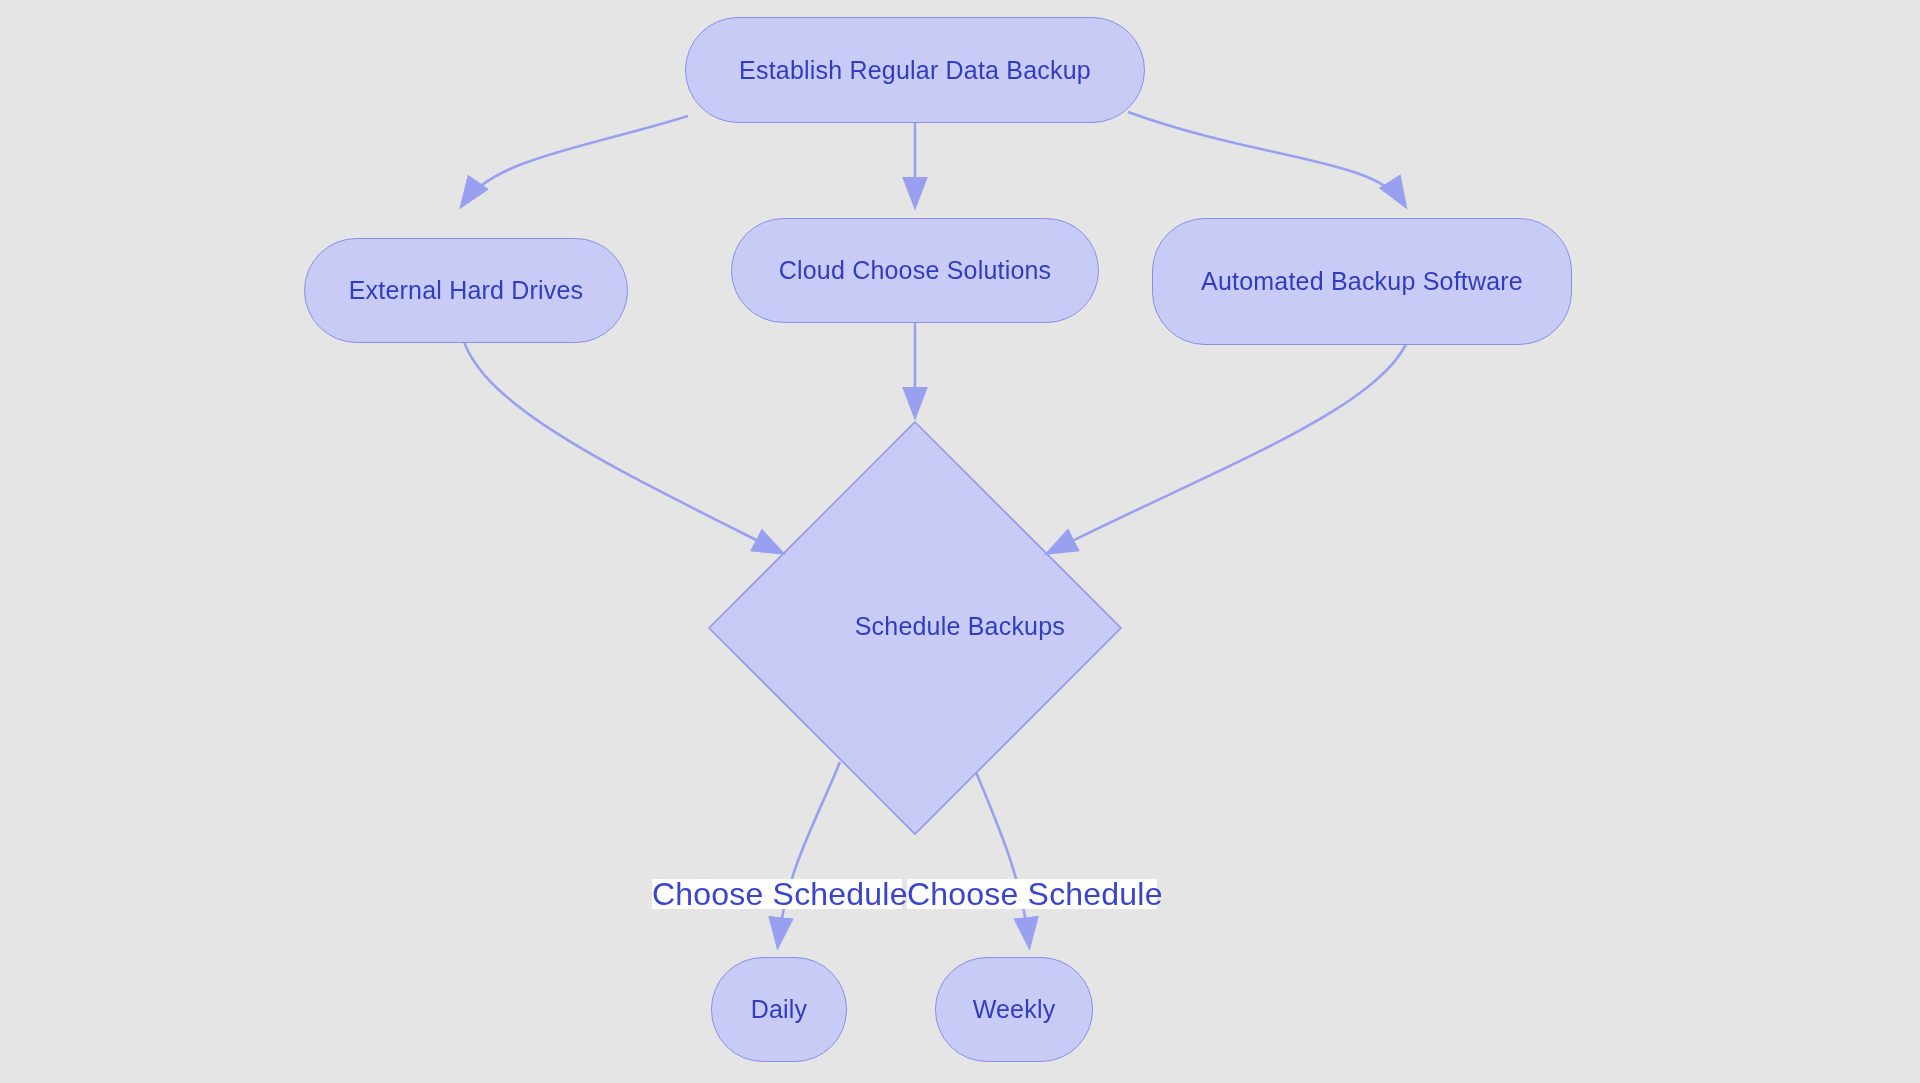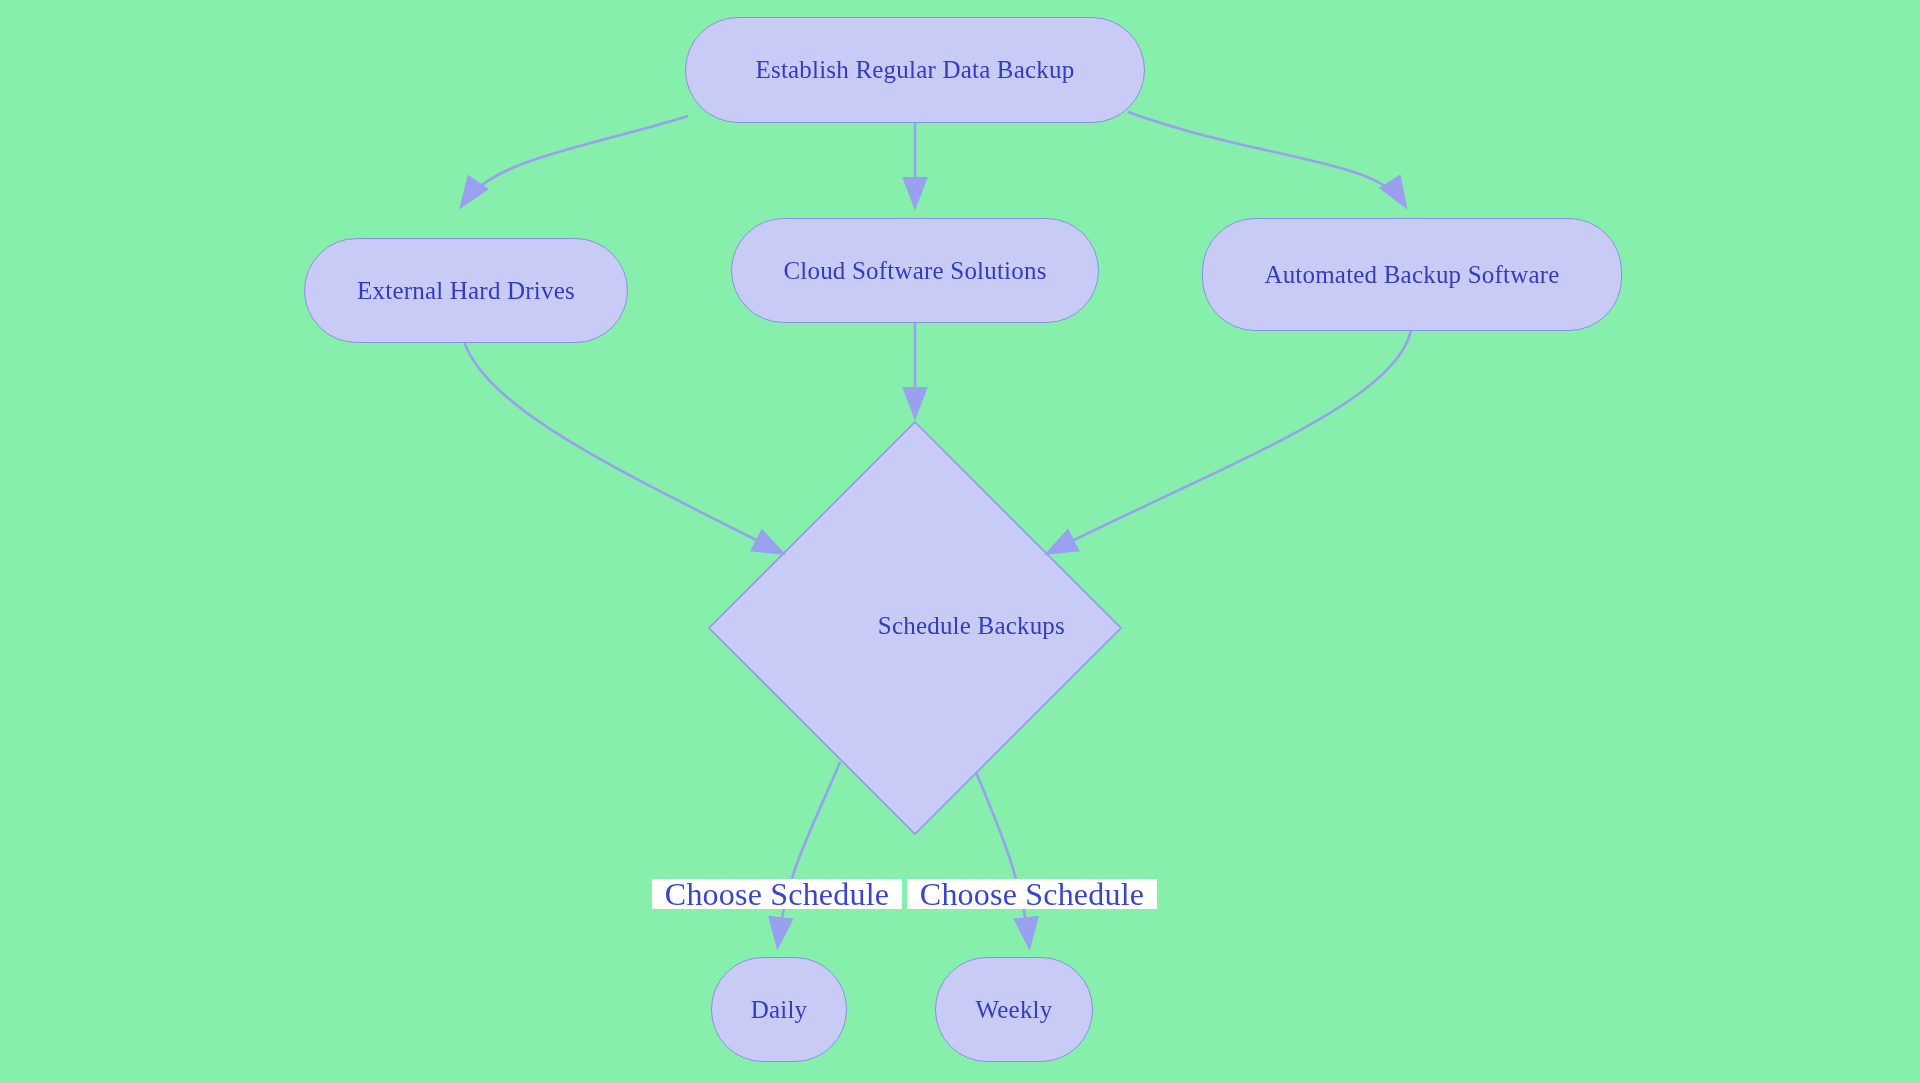--- a/index.html
+++ b/index.html
@@ -5,23 +5,22 @@
   html, body {
     margin: 0;
     padding: 0;
     background: #ffffff;
     font-family: "Liberation Sans", "DejaVu Sans", sans-serif;
   }
   .canvas {
     position: relative;
     width: 1920px;
     height: 1083px;
-    background: #86efac;
+    background: #e5e5e5;
     overflow: hidden;
-    font-family: Liberation Serif, serif;
   }
   .edges-svg {
     position: absolute;
     left: 0;
     top: 0;
     width: 1920px;
     height: 1083px;
     z-index: 1;
   }
   .node {
@@ -90,24 +89,24 @@
 
   <div class="node stadium" style="left:685px; top:17px; width:460px; height:106px;">
     <span>Establish Regular Data Backup</span>
   </div>
 
   <div class="node stadium" style="left:304px; top:218px; width:324px; height:105px;margin-top:20px;">
     <span>External Hard Drives</span>
   </div>
 
   <div class="node stadium" style="left:731px; top:218px; width:368px; height:105px;">
-    <span>Cloud Software Solutions</span>
+    <span>Cloud Choose Solutions</span>
   </div>
 
-  <div class="node stadium" style="left:1202px; top:218px; width:420px; height:113px;">
+  <div class="node stadium" style="left:1152px; top:218px; width:420px; height:127px;">
     <span>Automated Backup Software</span>
   </div>
 
   <div class="diamond-label" style="left:765px; top:612px; width:300px;">Schedule Backups</div>
 
   <div class="edge-label" style="left:652px; top:879px; width:250px;">Choose Schedule</div>
 
   <div class="edge-label" style="left:907px; top:879px; width:250px;">Choose Schedule</div>
 
   <div class="node capsule" style="left:711px; top:957px; width:136px; height:105px;">

